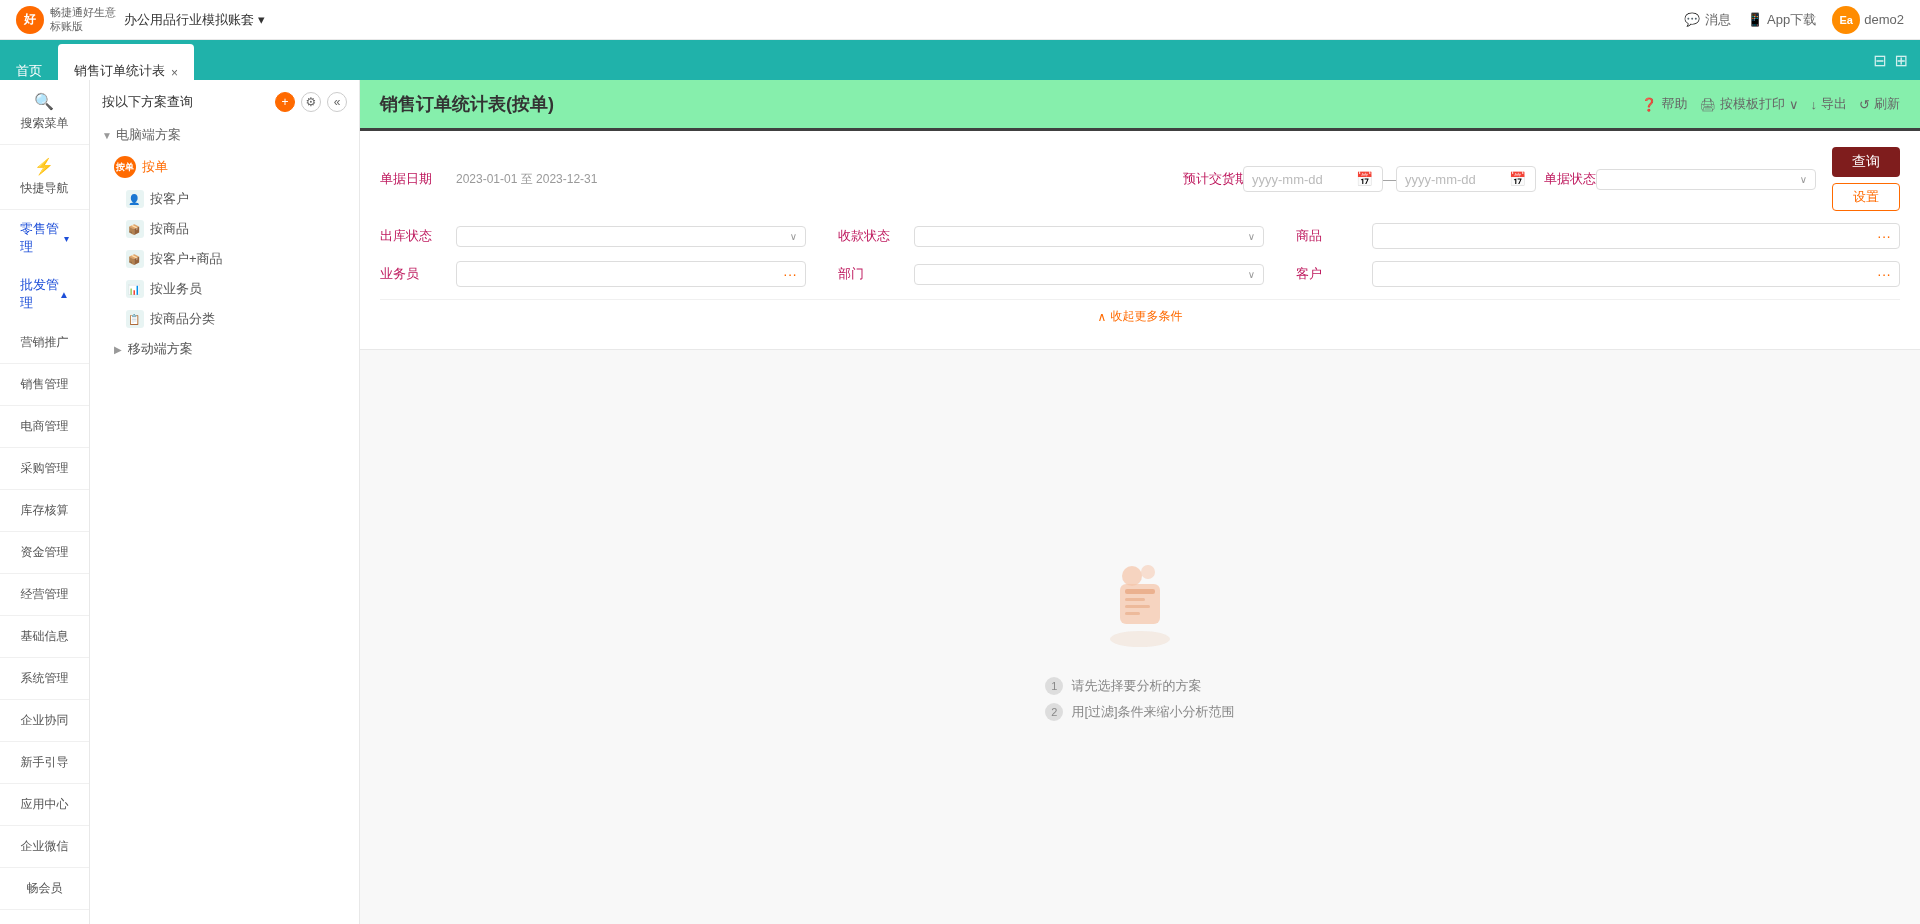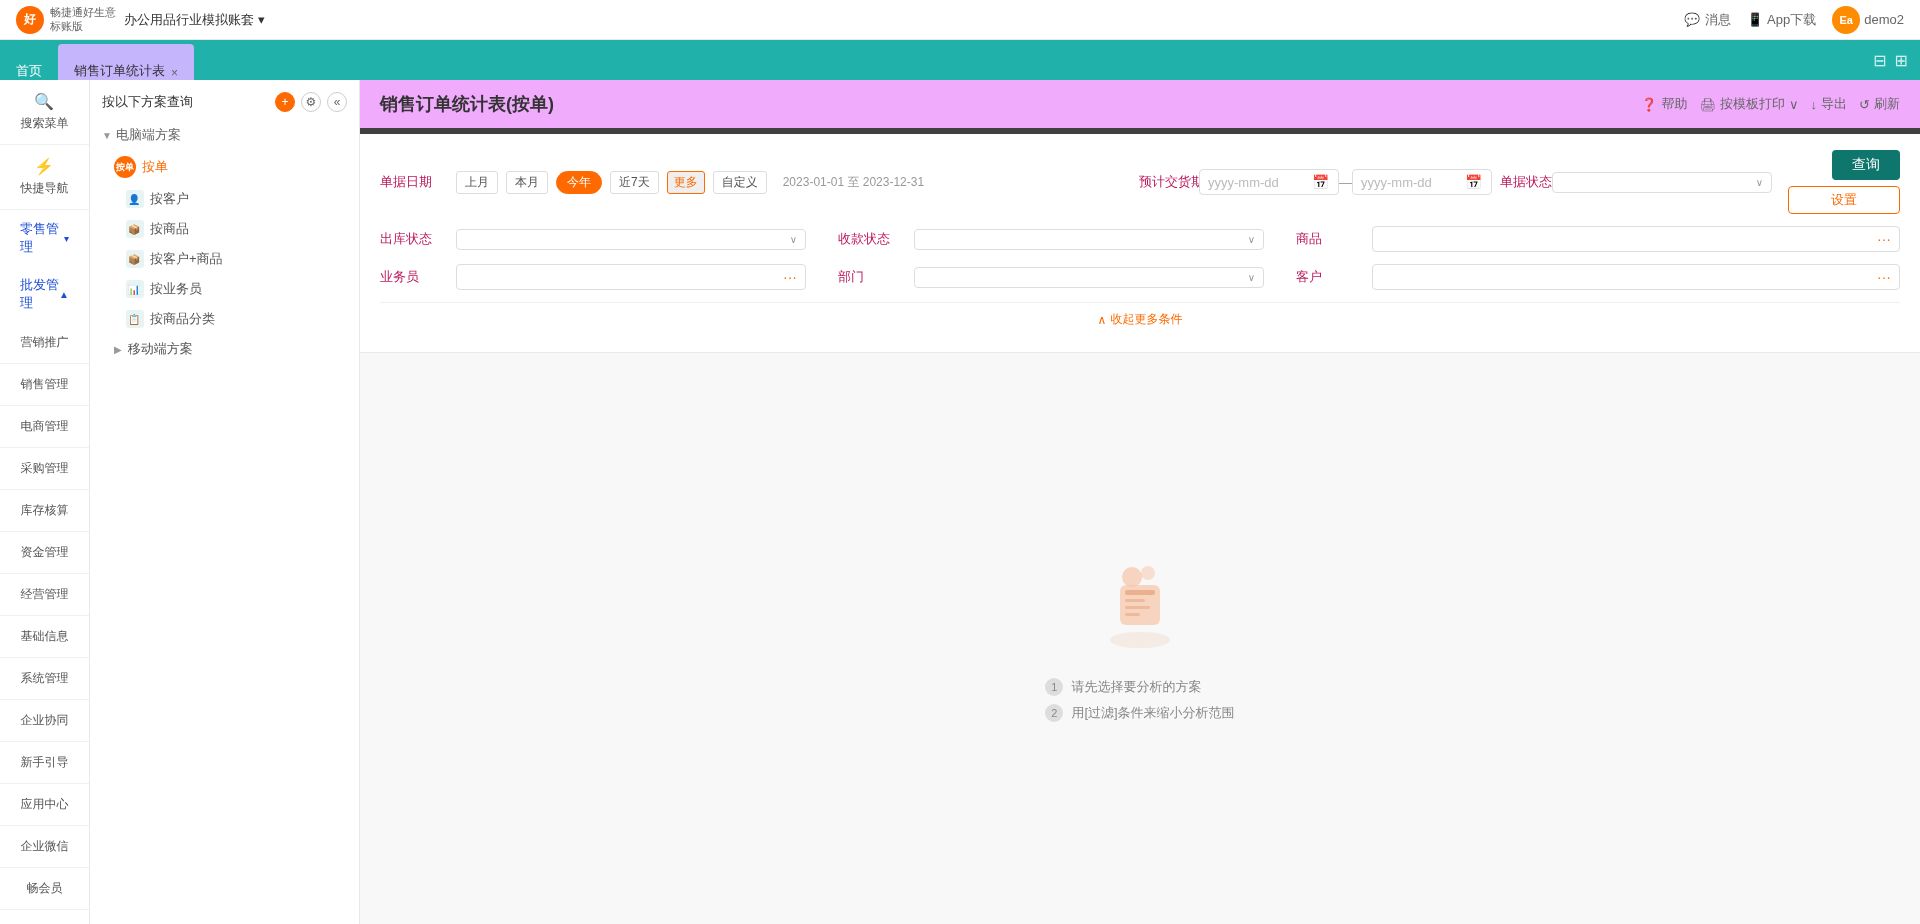--- a/index.html
+++ b/index.html
@@ -13,21 +13,21 @@
     .logo-text { font-size: 11px; color: #666; line-height: 1.2; }
     .app-title { color: #333; font-size: 13px; display: flex; align-items: center; gap: 4px; }
     .top-bar-right { display: flex; align-items: center; gap: 16px; color: #666; font-size: 13px; }
     .top-bar-right .item { display: flex; align-items: center; gap: 4px; cursor: pointer; }
     .avatar { width: 28px; height: 28px; background: #ff8c00; border-radius: 50%; display: flex; align-items: center; justify-content: center; color: #fff; font-size: 11px; font-weight: bold; }
 
     
     .tab-bar { height: 40px; background: #20b2aa; display: flex; align-items: center; padding: 0 0; flex-shrink: 0; }
     .tab-item { height: 40px; display: flex; align-items: flex-end; padding: 0 16px; cursor: pointer; color: rgba(255,255,255,0.8); font-size: 13px; gap: 6px; }
     .tab-item.home { color: #fff; }
-    .tab-item.active { background: #c4b5fd; color: #333; border-radius: 4px 4px 0 0; margin-top: 4px; height: 36px; }
+    .tab-item.active { background: #ffffff; color: #333; border-radius: 4px 4px 0 0; margin-top: 4px; height: 36px; }
     .tab-close { color: #666; font-size: 12px; cursor: pointer; }
     .tab-bar-actions { margin-left: auto; display: flex; align-items: center; gap: 8px; padding-right: 12px; }
     .tab-bar-action { color: rgba(255,255,255,0.8); cursor: pointer; font-size: 16px; }
 
     
     .main-layout { display: flex; flex: 1; overflow: hidden; }
 
     
     .sidebar { width: 90px; background: #fff; border-right: 1px solid #e8e8e8; display: flex; flex-direction: column; overflow-y: auto; flex-shrink: 0; }
     .sidebar-item { padding: 12px 0; text-align: center; cursor: pointer; color: #555; font-size: 12px; display: flex; flex-direction: column; align-items: center; gap: 4px; border-bottom: 1px solid #f0f0f0; }
@@ -50,21 +50,21 @@
     .tree-item-icon { width: 20px; height: 20px; border-radius: 50%; background: #ff6a00; color: #fff; display: flex; align-items: center; justify-content: center; font-size: 10px; font-weight: bold; flex-shrink: 0; }
     .tree-parent { padding: 6px 12px; cursor: pointer; display: flex; align-items: center; gap: 4px; color: #666; font-size: 13px; font-weight: 500; }
     .sub-item { padding: 6px 12px 6px 36px; cursor: pointer; display: flex; align-items: center; gap: 6px; color: #555; font-size: 13px; }
     .sub-item .item-icon { width: 18px; height: 18px; background: #e8f4f3; border-radius: 3px; display: flex; align-items: center; justify-content: center; font-size: 10px; color: #20b2aa; flex-shrink: 0; }
     .sub-item-mobile { padding: 6px 12px 6px 24px; cursor: pointer; display: flex; align-items: center; gap: 6px; color: #555; font-size: 13px; }
 
     
     .right-content { flex: 1; display: flex; flex-direction: column; overflow: hidden; }
 
     
-    .page-header { background: #f0abfc; padding: 12px 20px; border-bottom: 6px solid #404040; display: flex; justify-content: space-between; flex-shrink: 0; }
+    .page-header { background: #86efac; padding: 12px 20px; border-bottom: 3px solid #404040; display: flex; justify-content: space-between; flex-shrink: 0; }
     .page-title { font-size: 18px; font-weight: 600; color: #333; }
     .page-actions { display: flex; align-items: center; gap: 12px; }
     .page-action { display: flex; align-items: center; gap: 4px; color: #666; cursor: pointer; font-size: 13px; }
 
     
     .filter-area { background: #fff; padding: 16px 20px; border-bottom: 1px solid #e8e8e8; flex-shrink: 0; }
     .filter-row { display: flex; align-items: center; gap: 16px; margin-bottom: 12px; }
     .filter-row:last-child { margin-bottom: 0; }
     .filter-label { color: #be185d; font-size: 13px; white-space: nowrap; width: 60px; flex-shrink: 0; }
     .date-range { display: flex; align-items: center; gap: 8px; flex: 0 0 auto; }
@@ -74,21 +74,21 @@
     .filter-select { display: flex; align-items: center; border: 1px solid #ddd; border-radius: 4px; padding: 4px 8px; background: #fff; cursor: pointer; min-width: 180px; justify-content: space-between; font-size: 13px; color: #555; }
     .filter-select .placeholder { color: #bbb; }
     .filter-select .arrow { color: #999; font-size: 10px; }
     .filter-input-wide { border: 1px solid #ddd; border-radius: 4px; padding: 4px 8px; background: #fff; min-width: 300px; font-size: 13px; color: #bbb; display: flex; align-items: center; justify-content: space-between; }
     .date-input { border: 1px solid #ddd; border-radius: 4px; padding: 4px 8px; background: #fff; width: 140px; font-size: 13px; color: #bbb; display: flex; align-items: center; justify-content: space-between; }
     .cal-icon { color: #ff6a00; font-size: 14px; cursor: pointer; }
     .more-btn { color: #ff6a00; cursor: pointer; font-size: 12px; border: 1px solid #ff6a00; border-radius: 3px; padding: 2px 6px; }
     .dots-btn { color: #ff6a00; cursor: pointer; font-size: 14px; }
 
     
-    .query-btn { background: #0f766e; color: #fff; border: none; padding: 6px 20px; border-radius: 4px; cursor: pointer; font-size: 14px; font-weight: 500; margin-left: 44px; }
+    .query-btn { background: #7f1d1d; color: #fff; border: none; padding: 6px 20px; border-radius: 4px; cursor: pointer; font-size: 14px; font-weight: 500; }
     .settings-btn { background: #fff; color: #ff6a00; border: 1px solid #ff6a00; padding: 4px 14px; border-radius: 4px; cursor: pointer; font-size: 13px; }
     .action-col { display: flex; flex-direction: column; gap: 6px; flex-shrink: 0; }
 
     
     .collapse-bar { display: flex; align-items: center; justify-content: center; padding: 8px; cursor: pointer; color: #ff6a00; font-size: 12px; gap: 4px; background: #fff; border-top: 1px solid #f0f0f0; }
 
     
     .empty-state { flex: 1; display: flex; flex-direction: column; align-items: center; justify-content: center; background: #f8f8f8; }
     .empty-steps { list-style: none; display: flex; flex-direction: column; gap: 8px; }
     .empty-steps li { display: flex; align-items: center; gap: 8px; color: #888; font-size: 13px; }
@@ -280,28 +280,20 @@
             <span>↺</span>
             <span>刷新</span>
           </div>
         </div>
       </div>
 
       <div class="filter-area">
 
         <div class="filter-row">
           <span class="filter-label">单据日期</span>
-          <div class="date-range">
-            <button class="date-btn">上月</button>
-            <button class="date-btn">本月</button>
-            <button class="date-btn active">今年</button>
-            <button class="date-btn">近7天</button>
-            <button class="more-btn">更多</button>
-            <button class="date-btn">自定义</button>
-          </div>
           <span class="date-sub">2023-01-01 至 2023-12-31</span>
 
           <div style="margin-left:auto; display:flex; align-items:center; gap:0;">
             <span class="filter-label">预计交货期</span>
             <div class="date-input">
               <span class="placeholder">yyyy-mm-dd</span>
               <span class="cal-icon">📅</span>
             </div>
             <span style="color:#999;">—</span>
             <div class="date-input">

